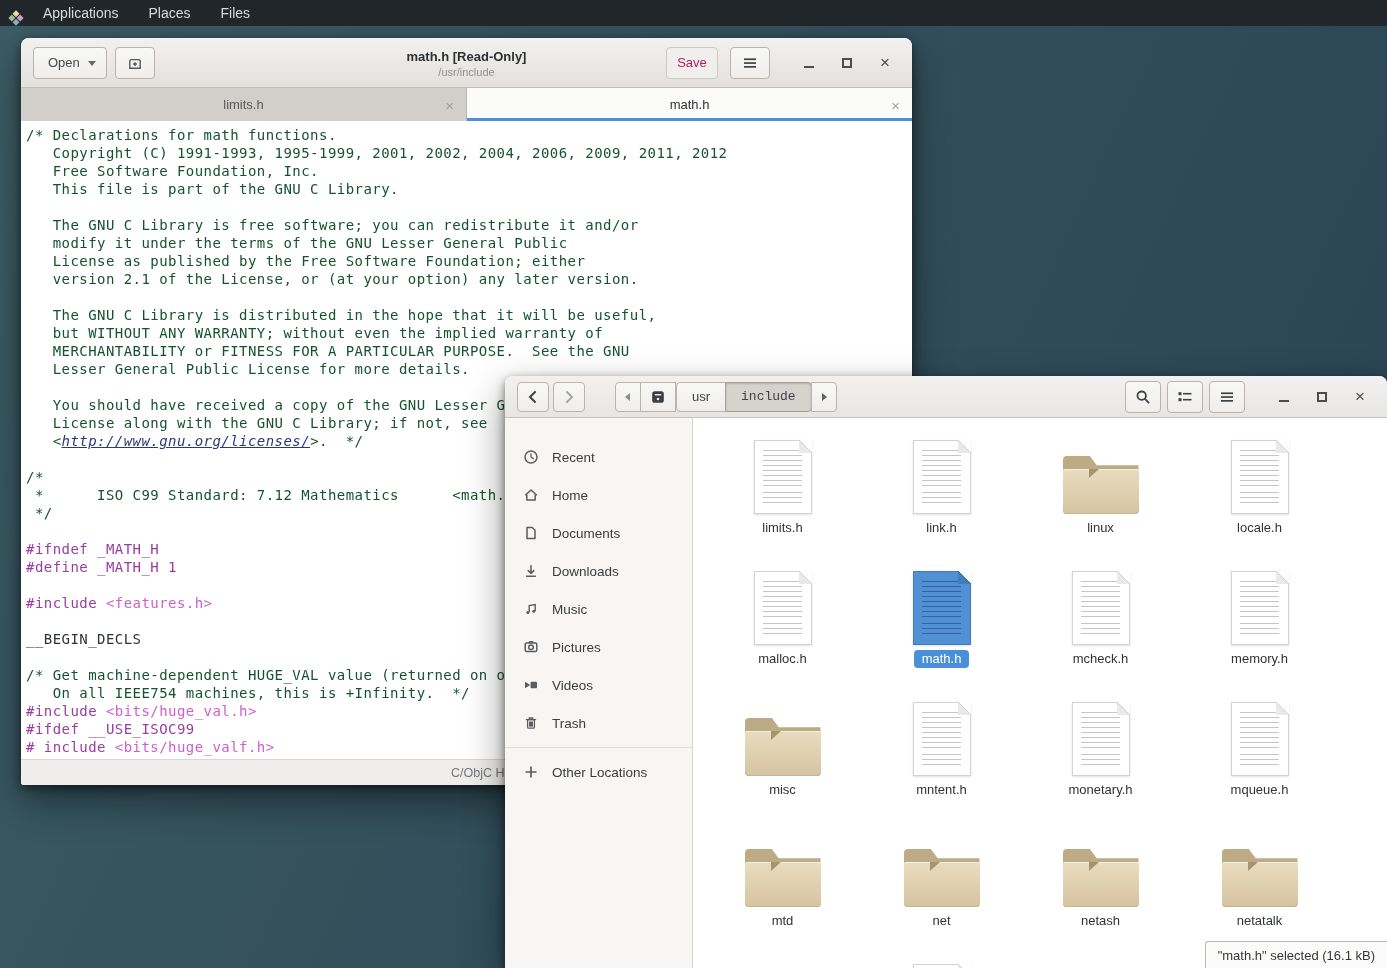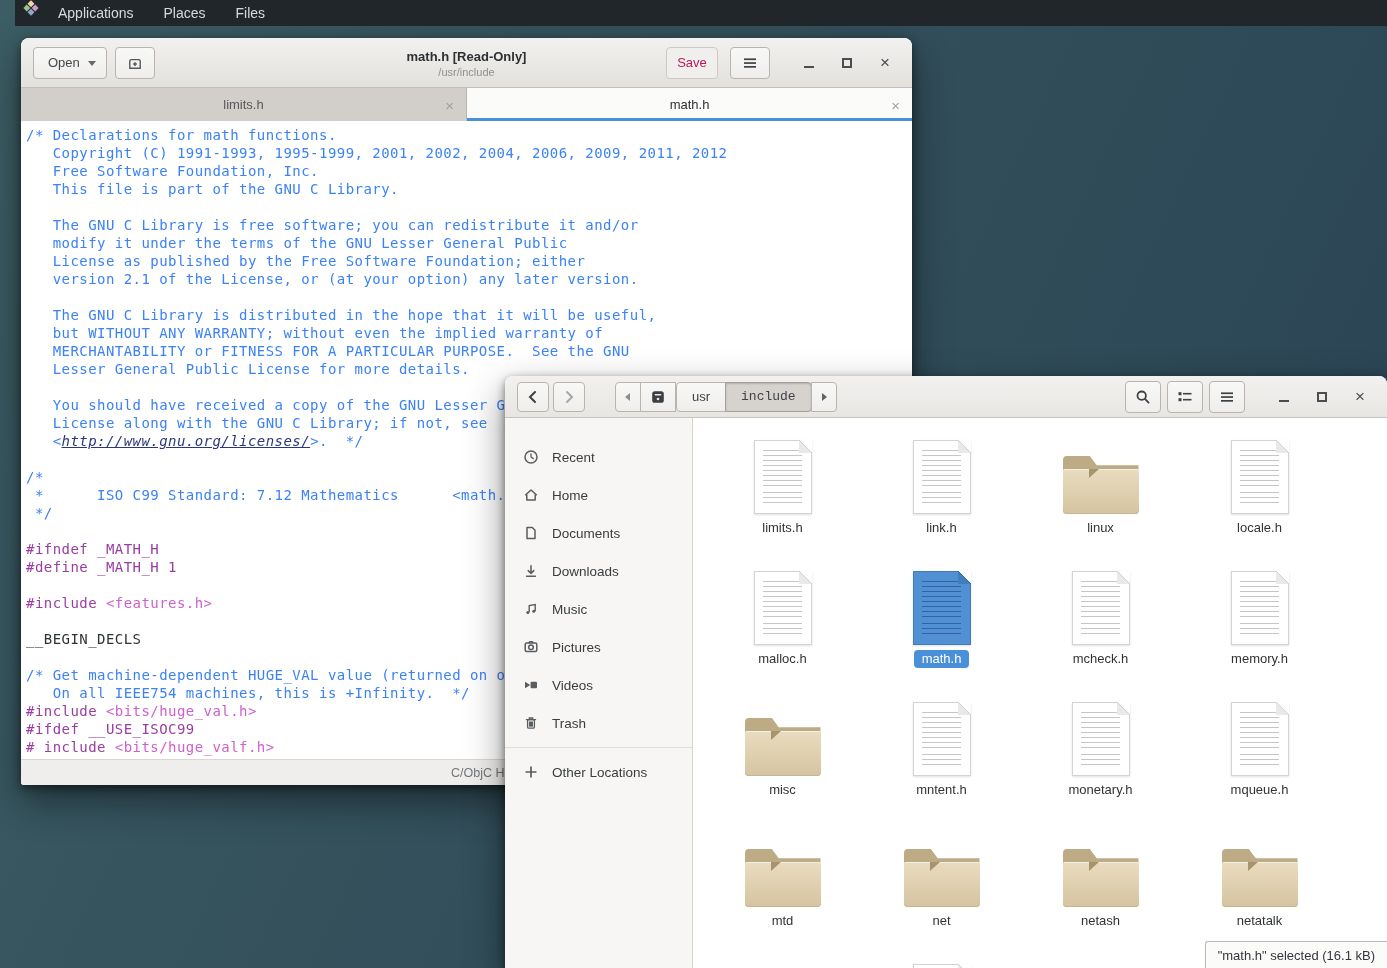--- a/index.html
+++ b/index.html
@@ -4,22 +4,22 @@
 <style>
   * { box-sizing: border-box; margin: 0; padding: 0; }
   html, body { width:1387px; height:968px; overflow:hidden; }
   body {
     font-family:"Liberation Sans", sans-serif;
     position:relative;
     background: linear-gradient(115deg, #3c5d64 0%, #34515c 40%, #294253 100%);
   }
 
   
-  #menubar { position:absolute; top:0; left:15px; right:0; height:26px; background:#20262a;
-    display:flex; align-items:flex-start; color:#d9dadb; font-size:14px; z-index:50; }
+  #menubar { position:absolute; top:0; left:0; right:0; height:26px; background:#20262a;
+    display:flex; align-items:flex-end; color:#d9dadb; font-size:14px; z-index:50; }
   #logo { width:16px; height:16px; margin:0 4px 0 8px; display:flex; }
   #menubar-items { display:flex; height:100%; }
   .menubar-item { padding:0 15px; line-height:26px; cursor:default; }
 
   
   .window { position:absolute; background:#fff; border-radius:8px 8px 3px 3px;
     box-shadow:0 3px 9px rgba(0,0,0,.5), 0 16px 38px rgba(0,0,0,.45);
     display:flex; flex-direction:column; }
   button { font-family:inherit; cursor:default; }
   .pbtn { background:linear-gradient(#f8f8f7,#efeeec); border:1px solid #b9b5ae; border-radius:4px;
@@ -51,21 +51,21 @@
   .tab { flex:1; position:relative; display:flex; align-items:center; justify-content:center;
     font-size:13px; color:#55585a; background:#d2cfcb; border-right:1px solid #bab6b1; }
   .tab.active { background:#fbfbfa; color:#2d3133; box-shadow:inset 0 -3px 0 #4a90d9; border-right:none; }
   .tab-close::before { content:"×"; }
   .tab-close { position:absolute; right:12px; top:50%; transform:translateY(-50%);
     color:#a3a19e; font-size:15px; line-height:1; }
 
   .textarea { flex:1 1 auto; background:#ffffff; overflow:hidden; padding:6px 0 0 5px; }
   .code-line { height:18px; white-space:pre; font-family:"DejaVu Sans Mono", monospace;
     font-size:14px; letter-spacing:0.45px; }
-  .c-cmt { color:#3b82f6; }
+  .c-cmt { color:#14532d; }
   .c-lnk { color:#2c3780; text-decoration:underline; font-style:italic; }
   .c-pp  { color:#9a3da3; }
   .c-inc { color:#cf5fce; }
   .c-pln { color:#2e3436; }
 
   .statusbar { height:26px; flex:0 0 auto; background:#efeeec; border-top:1px solid #dad7d3;
     position:relative; border-radius:0 0 3px 3px; }
   #status-lang { position:absolute; left:430px; top:6px; font-size:12.5px; color:#72777b; white-space:nowrap; }
 
   

